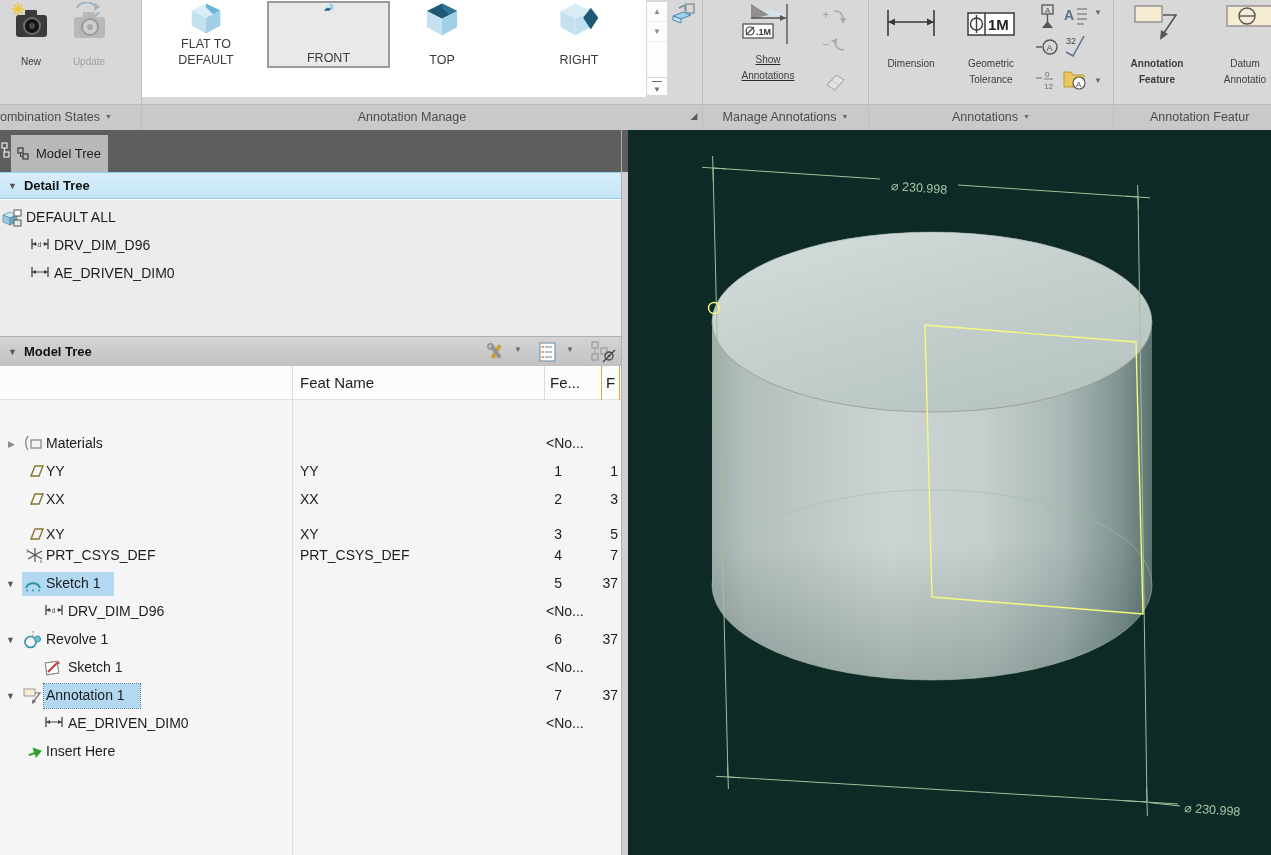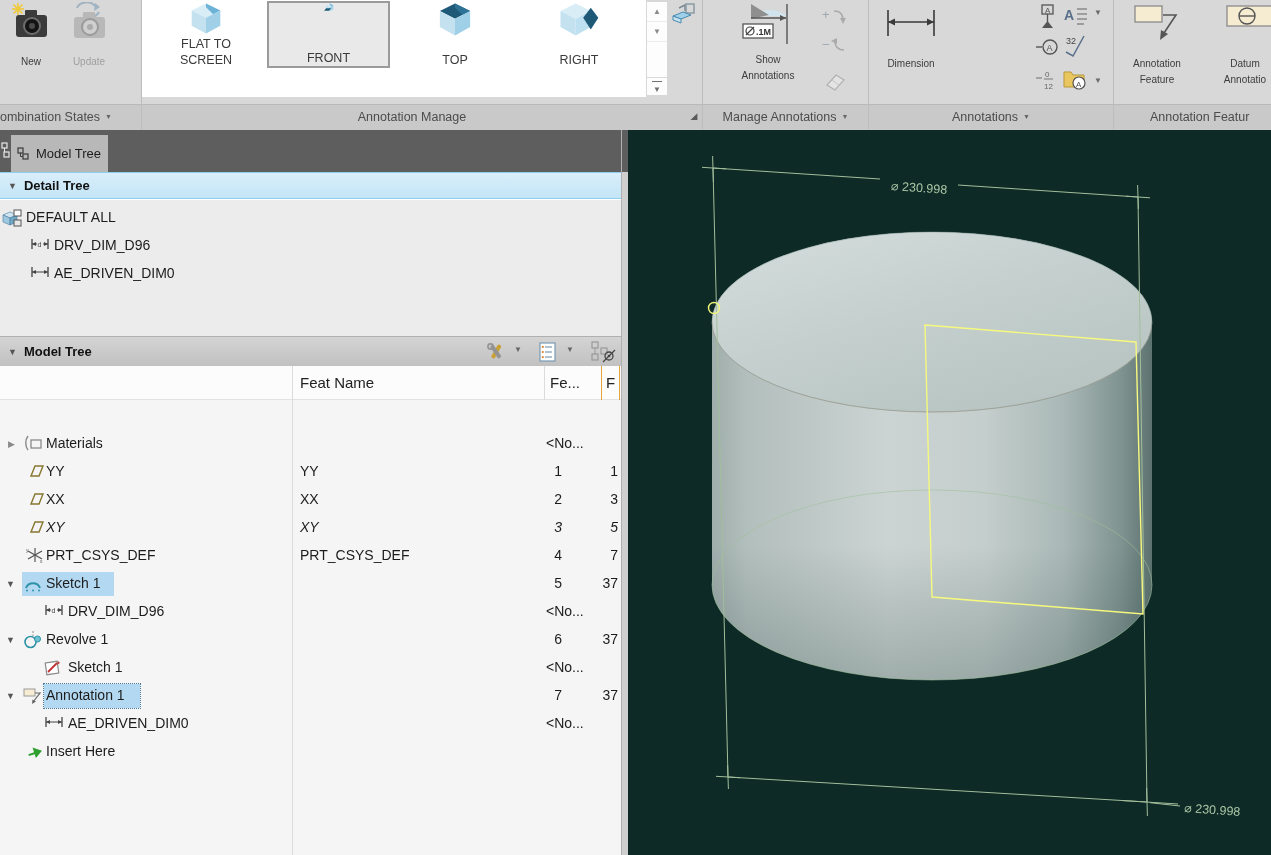--- a/index.html
+++ b/index.html
@@ -109,35 +109,35 @@
     <div class="gallery"></div>
 
     <div class="viewbtn" style="left:150px; width:112px;">
       <svg width="46" height="50" viewBox="0 0 46 44">
         <polygon points="23,3 41,12 23,21 5,12" fill="#d9edf7"></polygon>
         <polygon points="23,3 41,12 32,16.5 23,8" fill="#6db3d8"></polygon>
         <polygon points="5,12 23,21 23,41 5,31" fill="#c4e1f0"></polygon>
         <polygon points="23,21 41,12 41,31 23,41" fill="#9fd0e8"></polygon>
       </svg>
       <span class="vlbl">FLAT TO</span>
-      <span class="vlbl">SCREEN</span>
+      <span class="vlbl">DEFAULT</span>
     </div>
 
     <div class="viewbtn selected" style="left:267px; width:123px;">
       <svg width="52" height="50" viewBox="0 0 52 44">
         <polygon points="29,2 47,11 29,20 11,11" fill="#d9edf7"></polygon>
         <polygon points="29,2 47,11 38,15.5 29,7" fill="#6db3d8"></polygon>
         <polygon points="11,11 29,20 29,40 11,30" fill="#c4e1f0"></polygon>
         <polygon points="29,20 47,11 47,30 29,40" fill="#9fd0e8"></polygon>
         <polygon points="2,38 26,38 36,26 12,26" fill="#1e5a78"></polygon>
       </svg>
       <span class="vlbl" style="margin-top:14px;">FRONT</span>
     </div>
 
-    <div class="viewbtn" style="left:396px; width:118px;">
+    <div class="viewbtn" style="left:383px; width:118px;">
       <svg width="46" height="50" viewBox="0 0 46 44">
         <polygon points="23,3 41,12 23,21 5,12" fill="#1e5a78"></polygon>
         <polygon points="23,3 41,12 32,16.5 23,8" fill="#2e7396"></polygon>
         <polygon points="5,12 23,21 23,41 5,31" fill="#c4e1f0"></polygon>
         <polygon points="23,21 41,12 41,31 23,41" fill="#9fd0e8"></polygon>
       </svg>
       <span class="vlbl" style="margin-top:14px;">TOP</span>
     </div>
 
     <div class="viewbtn" style="left:520px; width:118px;">
@@ -161,21 +161,21 @@
       <rect x="15" y="2" width="8" height="9" fill="none" stroke="#8a9aa4" stroke-width="1.5"></rect>
       <polygon points="2,14 12,10 20,13 10,17" fill="#9fd0e8" stroke="#4a8ab0" stroke-width="1"></polygon>
       <polygon points="2,14 10,17 10,21 2,18" fill="#c4e1f0" stroke="#4a8ab0" stroke-width="1"></polygon>
     </svg>
     <div class="launcher">◢</div>
     <div class="grp-label" style="left:142px; width:540px;">
       <span>Annotation Manage</span>
     </div>
     <div class="vsep" style="left:702px;"></div>
 
-    <div class="rbtn" style="left:712px; width:112px;">
+    <div class="rbtn" style="left:712px; width:112px;text-decoration:underline;">
       <svg width="58" height="50" viewBox="0 0 58 50">
         <path d="M14,14 C26,4 40,8 48,14" fill="#cfe6f2" opacity="0.8"></path>
         <polygon points="12,2 30,13 12,17" fill="#8f8f8f"></polygon>
         <line x1="12" y1="16" x2="47" y2="16" stroke="#555" stroke-width="1.4"></line>
         <polygon points="47,16 41,13 41,19" fill="#555"></polygon>
         <line x1="48" y1="2" x2="48" y2="42" stroke="#555" stroke-width="1.4"></line>
         <rect x="4" y="22" width="30" height="14" fill="#ffffff" stroke="#555" stroke-width="1.3"></rect>
         <circle cx="11" cy="29" r="4" fill="none" stroke="#444" stroke-width="1.2"></circle>
         <line x1="7" y1="33" x2="15" y2="25" stroke="#444" stroke-width="1.2"></line>
         <text x="17" y="33" font-size="9" font-weight="bold" fill="#333">.1M</text>
@@ -205,20 +205,31 @@
     <div class="rbtn" style="left:874px; width:74px;">
       <svg width="56" height="46" viewBox="0 0 56 46">
         <line x1="5" y1="8" x2="5" y2="34" stroke="#3a3a3a" stroke-width="1.6"></line>
         <line x1="51" y1="8" x2="51" y2="34" stroke="#3a3a3a" stroke-width="1.6"></line>
         <line x1="5" y1="20" x2="51" y2="20" stroke="#3a3a3a" stroke-width="1.4"></line>
         <polygon points="5,20 12,16.5 12,23.5" fill="#3a3a3a"></polygon>
         <polygon points="51,20 44,16.5 44,23.5" fill="#3a3a3a"></polygon>
       </svg>
       <span class="lbl" style="margin-top:8px;">Dimension</span>
     </div>
+    <div class="rbtn" style="left:950px; width:82px;">
+      <svg width="50" height="46" viewBox="0 0 50 46">
+        <rect x="2" y="11" width="46" height="22" fill="#ffffff" stroke="#3a3a3a" stroke-width="1.5"></rect>
+        <line x1="19" y1="11" x2="19" y2="33" stroke="#3a3a3a" stroke-width="1.5"></line>
+        <circle cx="10.5" cy="22" r="6" fill="none" stroke="#3a3a3a" stroke-width="1.4"></circle>
+        <line x1="10.5" y1="13" x2="10.5" y2="31" stroke="#3a3a3a" stroke-width="1.4"></line>
+        <text x="22" y="28" font-size="15" font-weight="bold" fill="#222">1M</text>
+      </svg>
+      <span class="lbl" style="margin-top:8px;">Geometric</span>
+      <span class="lbl">Tolerance</span>
+    </div>
 
     <svg class="mini-icon" style="left:1038px; top:4px;" width="20" height="26" viewBox="0 0 20 26">
       <rect x="4" y="1" width="11" height="9" fill="none" stroke="#555" stroke-width="1.3"></rect>
       <text x="7" y="9" font-size="8" fill="#555">A</text>
       <line x1="9.5" y1="10" x2="9.5" y2="18" stroke="#555" stroke-width="1.3"></line>
       <polygon points="4,24 15,24 9.5,17" fill="#555"></polygon>
     </svg>
     <svg class="mini-icon" style="left:1064px; top:5px;" width="24" height="20" viewBox="0 0 24 20">
       <text x="0" y="15" font-size="14" font-weight="bold" fill="#5a6f8a">A</text>
       <g stroke="#8a8a8a" stroke-width="1.5">
@@ -248,21 +259,21 @@
       <path d="M2,6 L9,6 L11,9 L22,9 L22,21 L2,21 Z" fill="#e9c75e" stroke="#b8993a" stroke-width="1"></path>
       <circle cx="17" cy="17" r="6" fill="#ffffff" stroke="#555" stroke-width="1.2"></circle>
       <text x="14" y="20.5" font-size="8" fill="#555">A</text>
     </svg>
     <span class="mini-icon" style="left:1094px; top:76px; font-size:8px; color:#6a6a6a;">▼</span>
     <div class="grp-label" style="left:869px; width:244px;">
       <span>Annotations</span><span class="caret">▼</span>
     </div>
     <div class="vsep" style="left:1113px;"></div>
 
-    <div class="rbtn" style="left:1118px; width:78px;">
+    <div class="rbtn" style="left:1118px; width:78px;font-weight:bold;">
       <svg width="50" height="46" viewBox="0 0 50 46">
         <rect x="3" y="4" width="27" height="16" fill="#f6ecd2" stroke="#8a8a8a" stroke-width="1.3"></rect>
         <path d="M31,13 L44,13 L30,34" fill="none" stroke="#555" stroke-width="1.6"></path>
         <polygon points="28,38 29,28 36,32" fill="#555"></polygon>
       </svg>
       <span class="lbl" style="margin-top:8px;">Annotation</span>
       <span class="lbl">Feature</span>
     </div>
     <div class="rbtn" style="left:1200px; width:90px;">
       <svg width="60" height="46" viewBox="0 0 60 46">
@@ -402,21 +413,21 @@
     <div class="trow" style="top:86px;">
       <svg class="ticon" style="left:28px;" width="18" height="16" viewBox="0 0 18 16">
         <polygon points="3,13 7,3 15,3 11,13" fill="none" stroke="#86762e" stroke-width="1.4"></polygon>
       </svg>
       <span class="tlabel" style="left:46px;">XX</span>
       <span class="tfeat">XX</span>
       <span class="fe-num">2</span>
       <span class="f-num">3</span>
     </div>
 
-    <div class="trow" style="top:114px;font-style:italic;">
+    <div class="trow" style="top:121px;">
       <svg class="ticon" style="left:28px;" width="18" height="16" viewBox="0 0 18 16">
         <polygon points="3,13 7,3 15,3 11,13" fill="none" stroke="#86762e" stroke-width="1.4"></polygon>
       </svg>
       <span class="tlabel" style="left:46px;">XY</span>
       <span class="tfeat">XY</span>
       <span class="fe-num">3</span>
       <span class="f-num">5</span>
     </div>
 
     <div class="trow" style="top:142px;">

